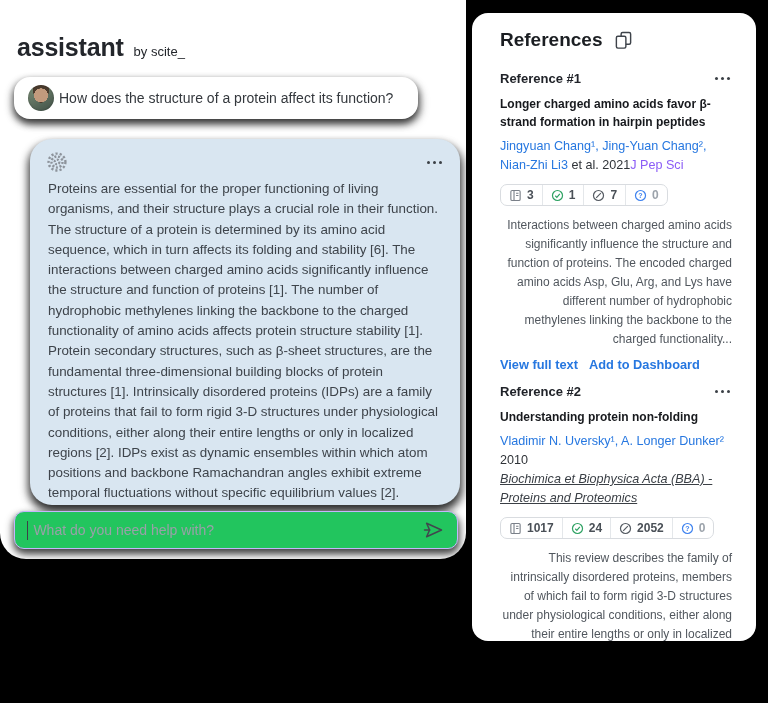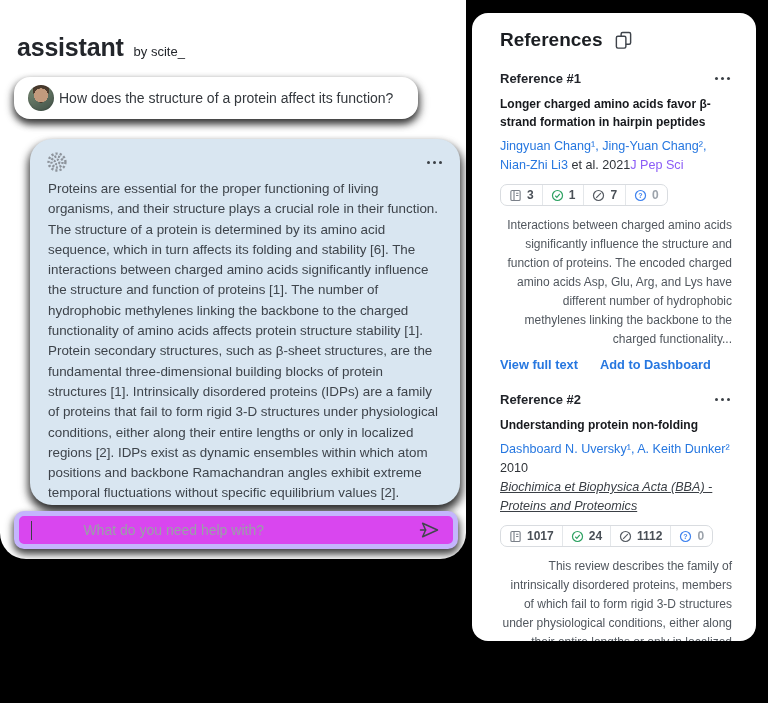--- a/index.html
+++ b/index.html
@@ -29,24 +29,24 @@
   .assistant-bubble{position:absolute;left:30px;top:139px;width:430px;height:366px;
     background:#d9e6f1;border-radius:22px;padding:11px 16px;box-sizing:border-box;
     box-shadow:0 5px 8px rgba(0,0,0,.6),4px 6px 10px rgba(0,0,0,.38),-3px 5px 9px rgba(0,0,0,.34);}
   .bubble-top{display:flex;justify-content:space-between;align-items:center;height:24px;}
   .answer{margin:5px 2px 0;font-size:13.4px;line-height:20.3px;color:#3e444b;}
 
   .dots{display:inline-flex;align-items:center;cursor:pointer;padding:2px;}
   .dots i{width:3px;height:3px;border-radius:50%;background:#3b4046;display:inline-block;margin-left:3px;}
   .dots i:first-child{margin-left:0;}
 
-  .input-bar{position:absolute;left:14px;top:511px;width:444px;height:38px;background:#d946ef;
-    border:5px solid #c4b5fd;border-radius:10px;display:flex;align-items:center;
+  .input-bar{position:absolute;left:14px;top:511px;width:444px;height:38px;background:#22c55e;
+    border:1px solid #c4b5fd;border-radius:10px;display:flex;align-items:center;
     padding:0 12px;box-sizing:border-box;
-    box-shadow:0 4px 7px rgba(0,0,0,.5),3px 5px 9px rgba(0,0,0,.3),-2px 4px 8px rgba(0,0,0,.28);gap:46px;}
+    box-shadow:0 4px 7px rgba(0,0,0,.5),3px 5px 9px rgba(0,0,0,.3),-2px 4px 8px rgba(0,0,0,.28);}
   .caret{width:1.4px;height:19px;background:#3c4147;margin-right:3px;flex:0 0 auto;}
   .input-bar input{flex:1;border:none;outline:none;font-size:14px;color:#333;
     font-family:"Liberation Sans", sans-serif;background:transparent;}
   .input-bar input::placeholder{color:#9aa0a8;}
 
   
   .refs-panel{position:absolute;left:472px;top:13px;width:284px;height:628px;background:#fff;
     border-radius:16px;padding:16px 24px 18px 28px;box-sizing:border-box;overflow:hidden;}
   .panel-title-row{display:flex;align-items:center;gap:12px;margin:0 0 20px;}
   .panel-title-row h2{font-size:19px;font-weight:700;color:#1b1e22;margin:0;text-align:center;}
@@ -58,21 +58,21 @@
   .authors .blue{color:#2677e0;cursor:pointer;}
   .journal-inline{color:#8b5cf6;}
   .journal-italic{display:block;font-style:italic;text-decoration:underline;color:#3a3f45;cursor:pointer;}
 
   .badges{display:inline-flex;border:1px solid #d9dce0;border-radius:7px;margin:2px 0 10px;background:#fff;}
   .badge{display:flex;align-items:center;gap:5px;padding:3px 8px;font-size:12px;font-weight:600;color:#4a5057;cursor:pointer;}
   .badge + .badge{border-left:1px solid #e4e7ea;}
   .badge .muted{color:#9ca3ab;}
 
   .abstract{font-size:12px;line-height:19px;color:#51575e;margin:0 0 8px;text-align:right;}
-  .links{display:flex;gap:22px;margin:0 0 20px;}
+  .links{display:flex;gap:11px;margin:0 0 12px;}
   .links a{font-size:12.8px;font-weight:600;color:#2677e0;text-decoration:none;cursor:pointer;}
 
   svg{display:block;}
 </style>
 </head>
 <body>
 
 <div class="stage">
 
   <section class="chat-area">
@@ -185,21 +185,21 @@
     <article>
       <div class="ref-head">
         <h3>Reference #2</h3>
         <span class="dots">
             <i></i>
             <i></i>
             <i></i>
           </span>
       </div>
       <h4 class="ref-title">Understanding protein non-folding</h4>
-      <p class="authors"><span class="blue">Dashboard N. Uversky¹, A. Keith Dunker²</span><span> 2010</span><span class="journal-italic">Biochimica et Biophysica Acta (BBA) - Proteins and Proteomics</span></p>
+      <p class="authors"><span class="blue">Vladimir N. Uversky¹, A. Longer Dunker²</span><span> 2010</span><span class="journal-italic">Biochimica et Biophysica Acta (BBA) - Proteins and Proteomics</span></p>
 
       <div class="badges">
         <span class="badge">
           <svg width="13" height="13" viewBox="0 0 14 14" fill="none" stroke="#7a8089" stroke-width="1.2">
             <rect x="2" y="1.6" width="10" height="10.8" rx="1.4"></rect>
             <path d="M5.4 1.6v10.8"></path>
               <path d="M7.6 4.6h2.6"></path>
               <path d="M7.6 7h2.6"></path>
           </svg>
           <span>1017</span>
@@ -209,21 +209,21 @@
             <circle cx="7" cy="7" r="5.4"></circle>
               <path d="M4.6 7.3 6.3 9 9.5 5.3"></path>
           </svg>
           <span>24</span>
         </span>
         <span class="badge">
           <svg width="13" height="13" viewBox="0 0 14 14" fill="none" stroke="#565c63" stroke-width="1.3">
             <circle cx="7" cy="7" r="5.4"></circle>
               <path d="M4.5 9.5 9.5 4.5"></path>
           </svg>
-          <span>1112</span>
+          <span>2052</span>
         </span>
         <span class="badge">
           <svg width="13" height="13" viewBox="0 0 14 14" fill="none" stroke="#3f83ef" stroke-width="1.3">
             <circle cx="7" cy="7" r="5.4"></circle>
             <text x="7" y="9.8" text-anchor="middle" font-size="7.6" font-weight="bold" fill="#3f83ef" stroke="none" font-family="Liberation Sans, sans-serif">?</text>
           </svg>
           <span class="muted">0</span>
         </span>
       </div>
 

